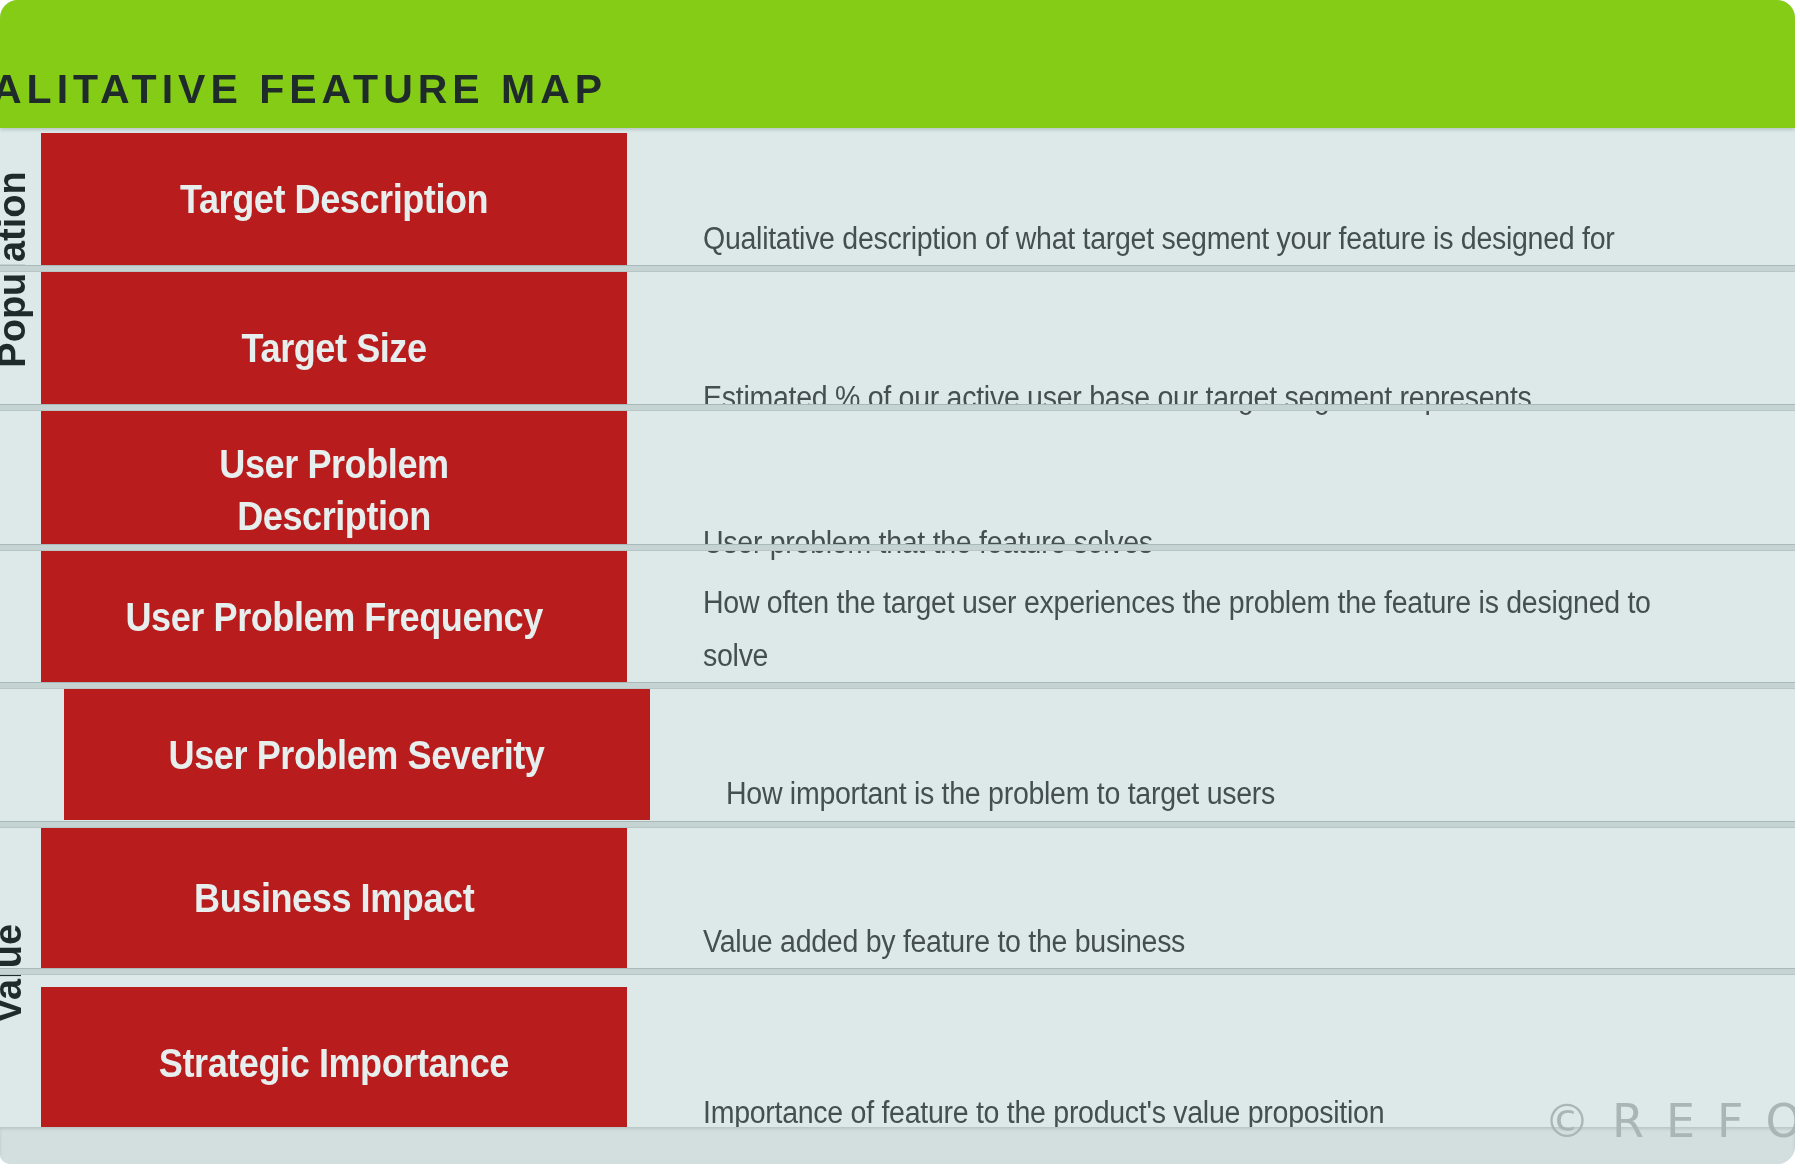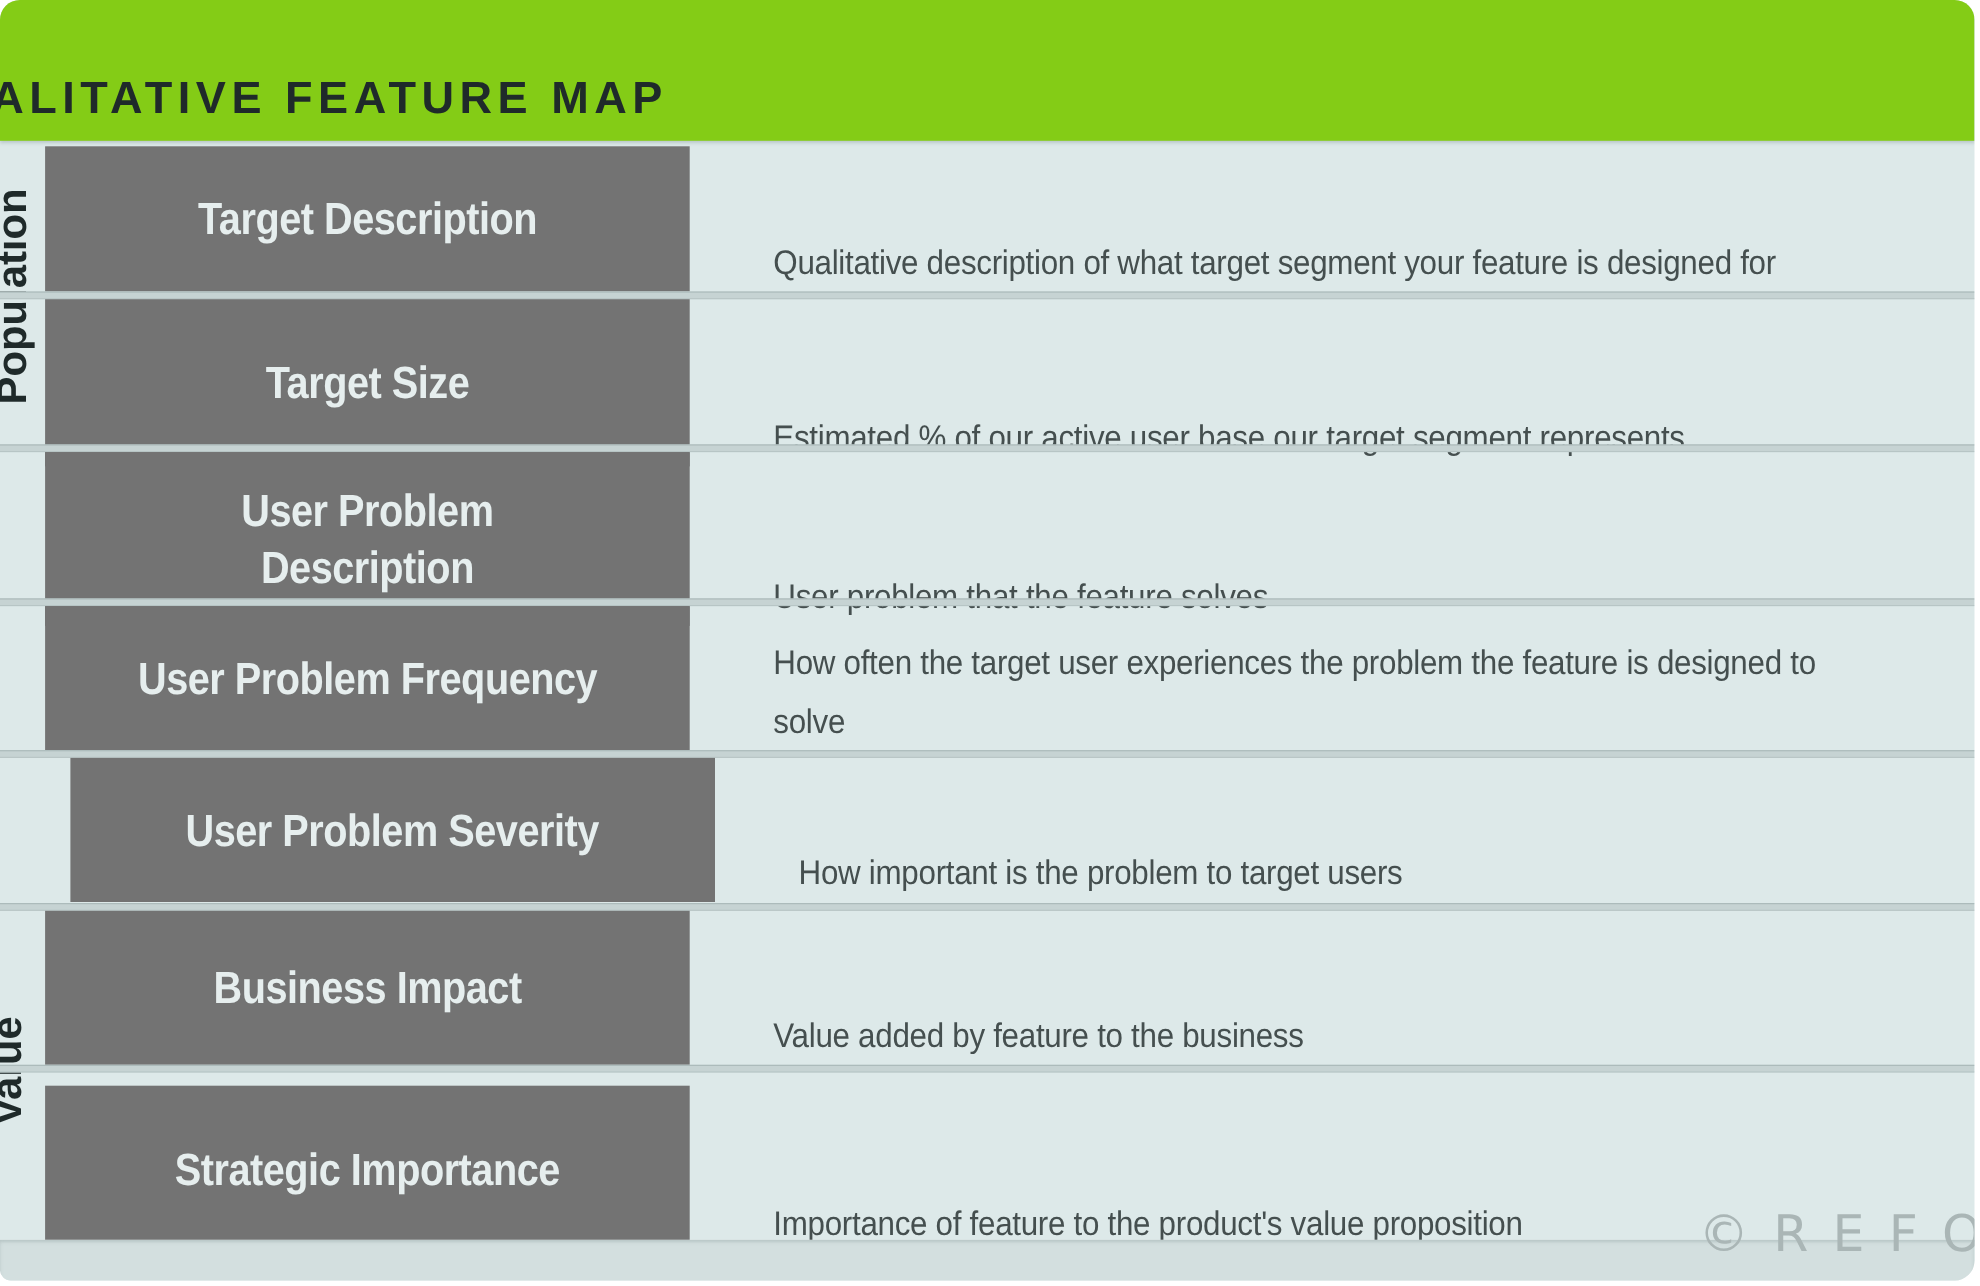--- a/index.html
+++ b/index.html
@@ -17,21 +17,21 @@
       font-family: "Liberation Sans", sans-serif; font-weight: bold;
       font-size: 41px; letter-spacing: 5px; color: #1f2a2a; white-space: nowrap;
     }
     .footer {
       position: absolute; left: 0; top: 1127px; width: 100%; height: 40px;
       background: #d3dfdf; box-shadow: inset 0 2px 3px rgba(120,140,140,0.3);
     }
     .row { position: absolute; left: 0; width: 1795px; }
     .row .label {
       position: absolute; left: 41px; top: 0; bottom: 0; width: 586px;
-      background: #737373; color: #e6eeee; display: flex; align-items: center; justify-content: center;
+      background: #b91c1c; color: #e6eeee; display: flex; align-items: center; justify-content: center;
       text-align: center; font-family: "Liberation Sans", sans-serif; font-weight: bold;
       font-size: 41px; line-height: 52px; letter-spacing: -0.5px;
     }
     .row .label span { display: inline-block; transform: scaleX(0.88); }
     .row .desc {
       position: absolute; left: 703px; right: 20px; top: 0; bottom: 0;
       display: flex; align-items: flex-end;
       font-family: "Liberation Sans", sans-serif; font-size: 31px; line-height: 53px;
       color: #454f4f; letter-spacing: -0.3px;
     }

